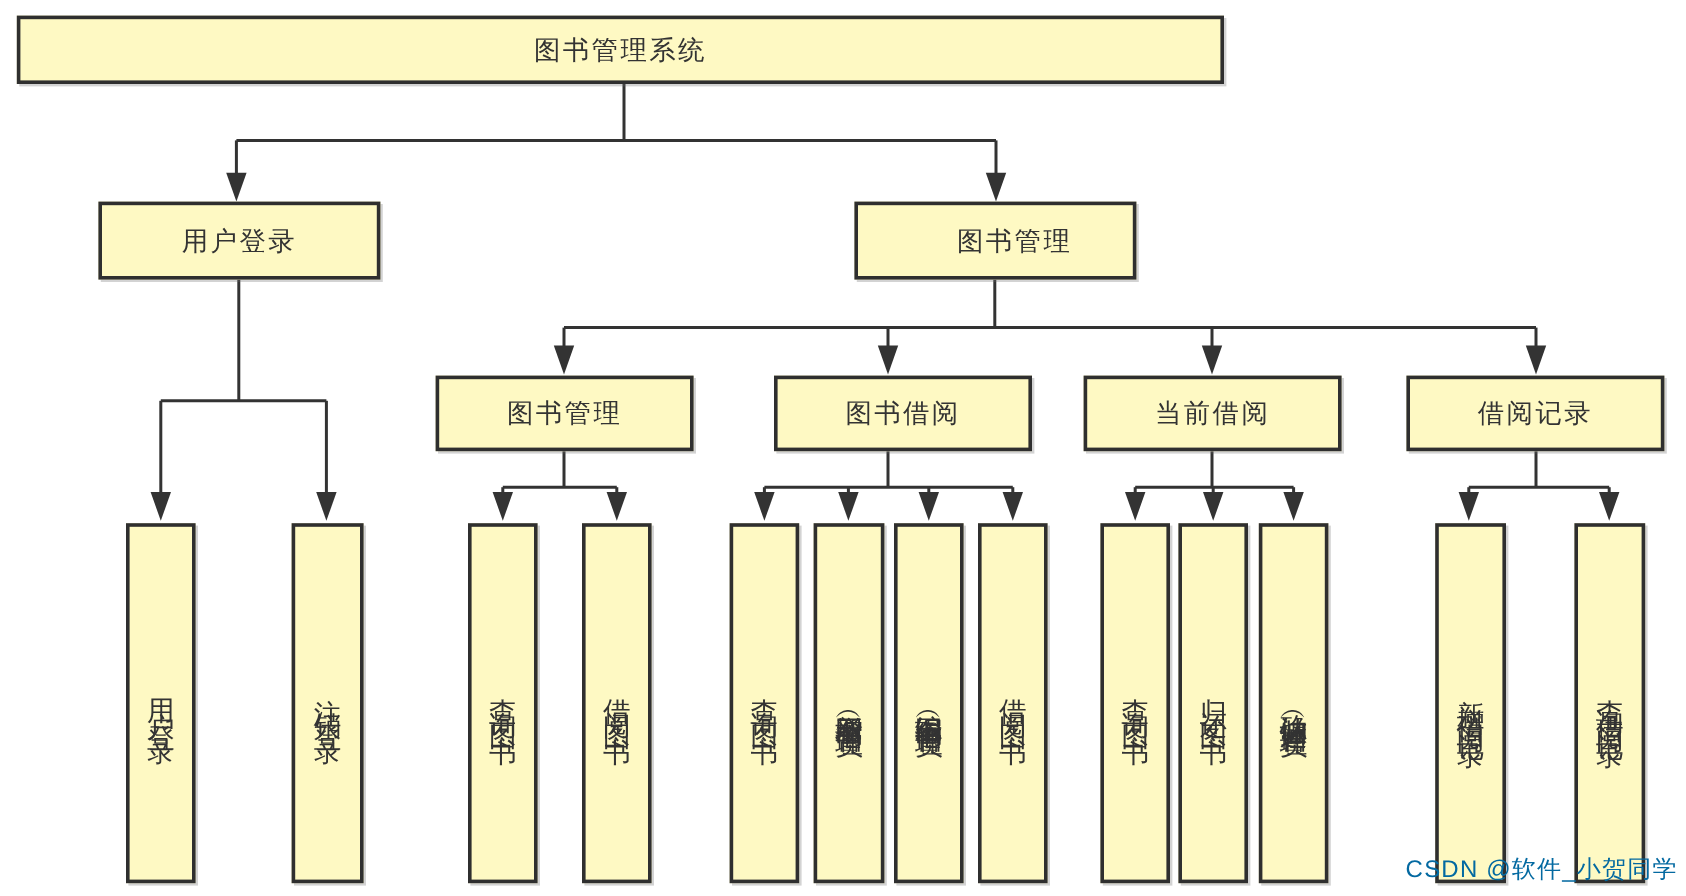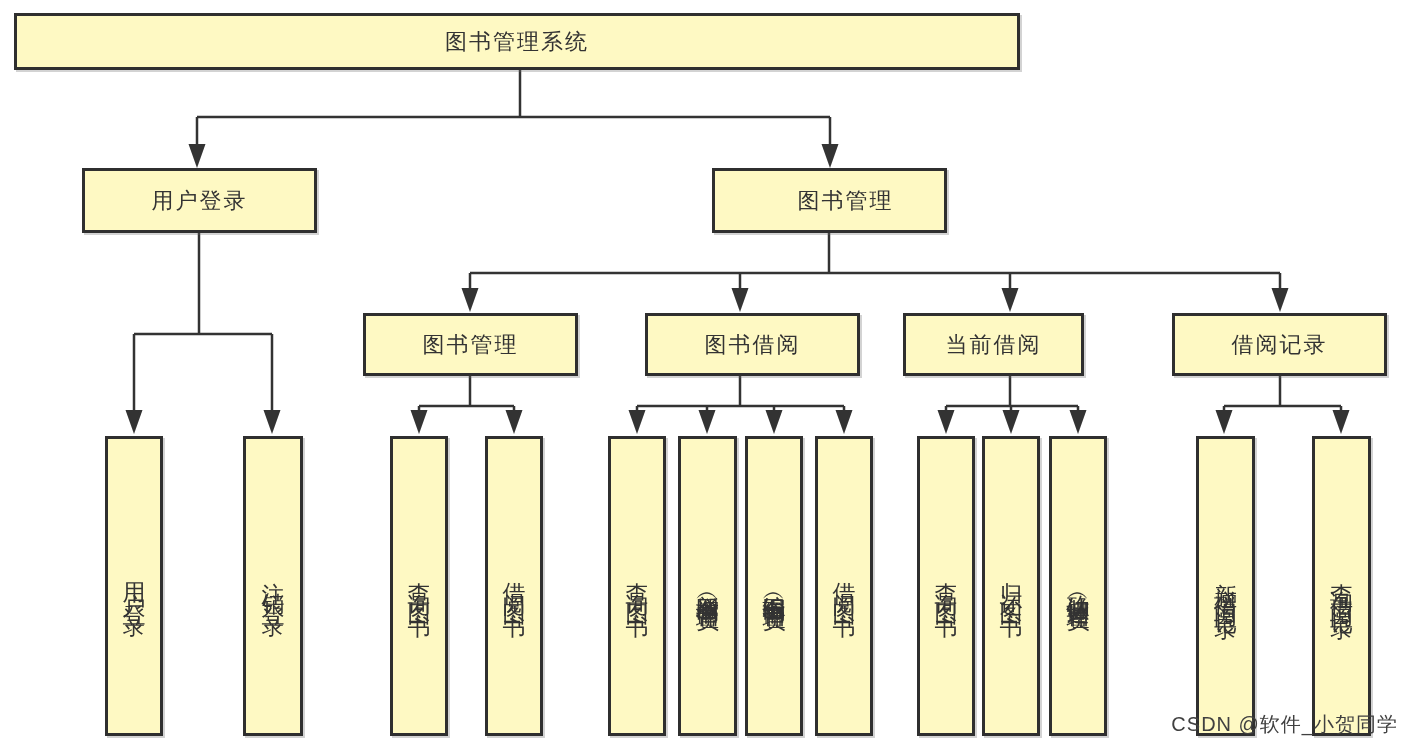--- a/index.html
+++ b/index.html
@@ -45,21 +45,21 @@
     line-height: 1;
   }
   .ls-wide  { letter-spacing: 11px; }
   .ls-mid   { letter-spacing: 7px;  }
   .ls-tight { letter-spacing: 2px;  }
   .watermark {
     position: absolute;
     right: 7px;
     bottom: 9px;
     font-size: 20px;
-    color: #404040;
+    color: #0369a1;
     letter-spacing: 1px;
     z-index: 5;
   }
 </style>
 </head>
 <body>
 
 <div class="canvas">
 
   <svg class="connectors" viewBox="0 0 1405 747" xmlns="http://www.w3.org/2000/svg">
@@ -128,21 +128,21 @@
     </g>
   </svg>
 
   <div class="node h" style="left:14px; top:13px; width:1006px; height:57px;">图书管理系统</div>
 
   <div class="node h" style="left:82px; top:168px; width:235px; height:65px;">用户登录</div>
   <div class="node h" style="left:712px; top:168px; width:235px; height:65px;padding-left:32px;">图书管理</div>
 
   <div class="node h" style="left:363px; top:313px; width:215px; height:63px;">图书管理</div>
   <div class="node h" style="left:633px; top:313px; width:215px; height:63px;margin-left:12px;">图书借阅</div>
-  <div class="node h" style="left:903px; top:313px; width:181px; height:63px;">当前借阅</div>
+  <div class="node h" style="left:903px; top:313px; width:215px; height:63px;">当前借阅</div>
   <div class="node h" style="left:1172px; top:313px; width:215px; height:63px;">借阅记录</div>
 
   <div class="node v ls-wide" style="left:105px; top:436px; width:58px; height:300px;">用户登录</div>
   <div class="node v ls-wide" style="left:243px; top:436px; width:60px; height:300px;">注销登录</div>
 
   <div class="node v ls-wide" style="left:390px; top:436px; width:58px; height:300px;">查询图书</div>
   <div class="node v ls-wide" style="left:485px; top:436px; width:58px; height:300px;">借阅图书</div>
 
   <div class="node v ls-wide" style="left:608px; top:436px; width:58px; height:300px;">查询图书</div>
   <div class="node v ls-tight" style="left:678px; top:436px; width:59px; height:300px;">新增图书（管理员）</div>

